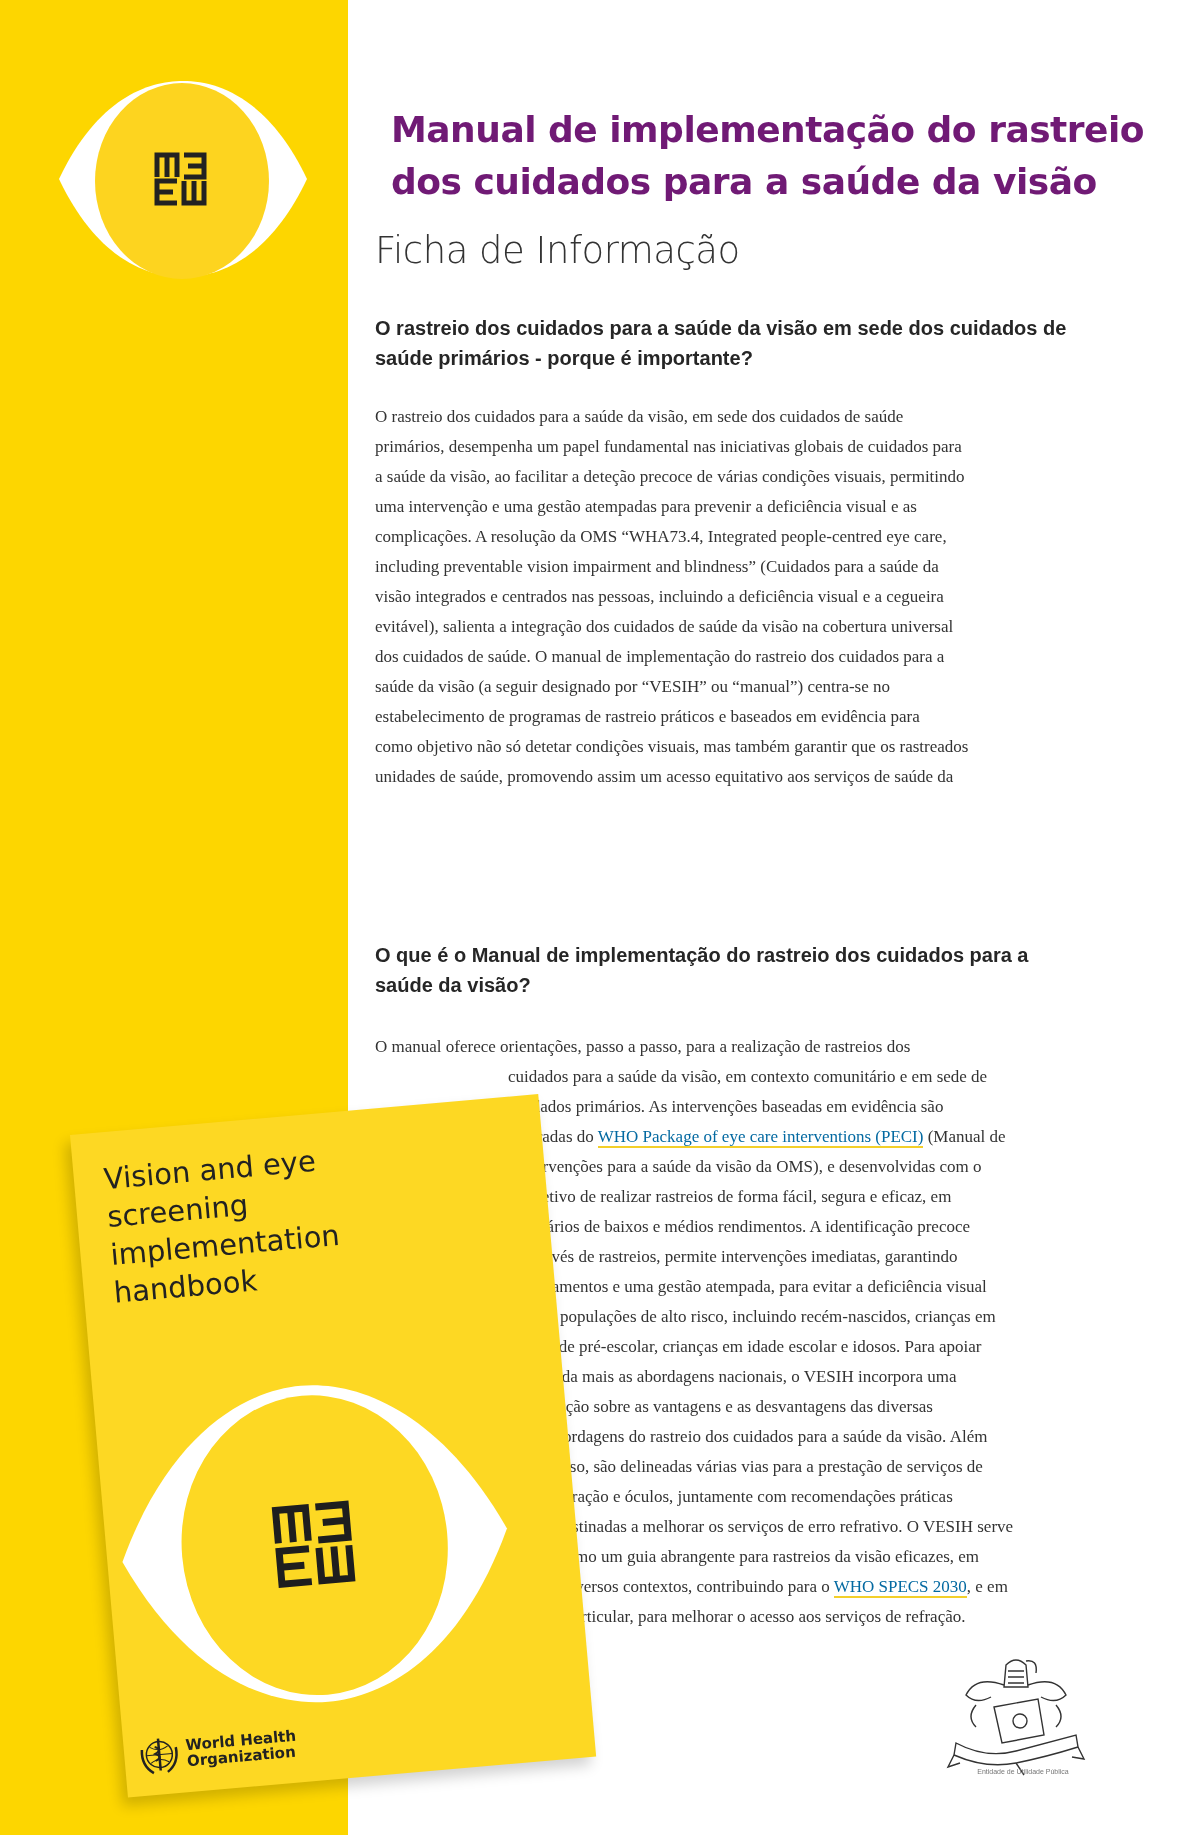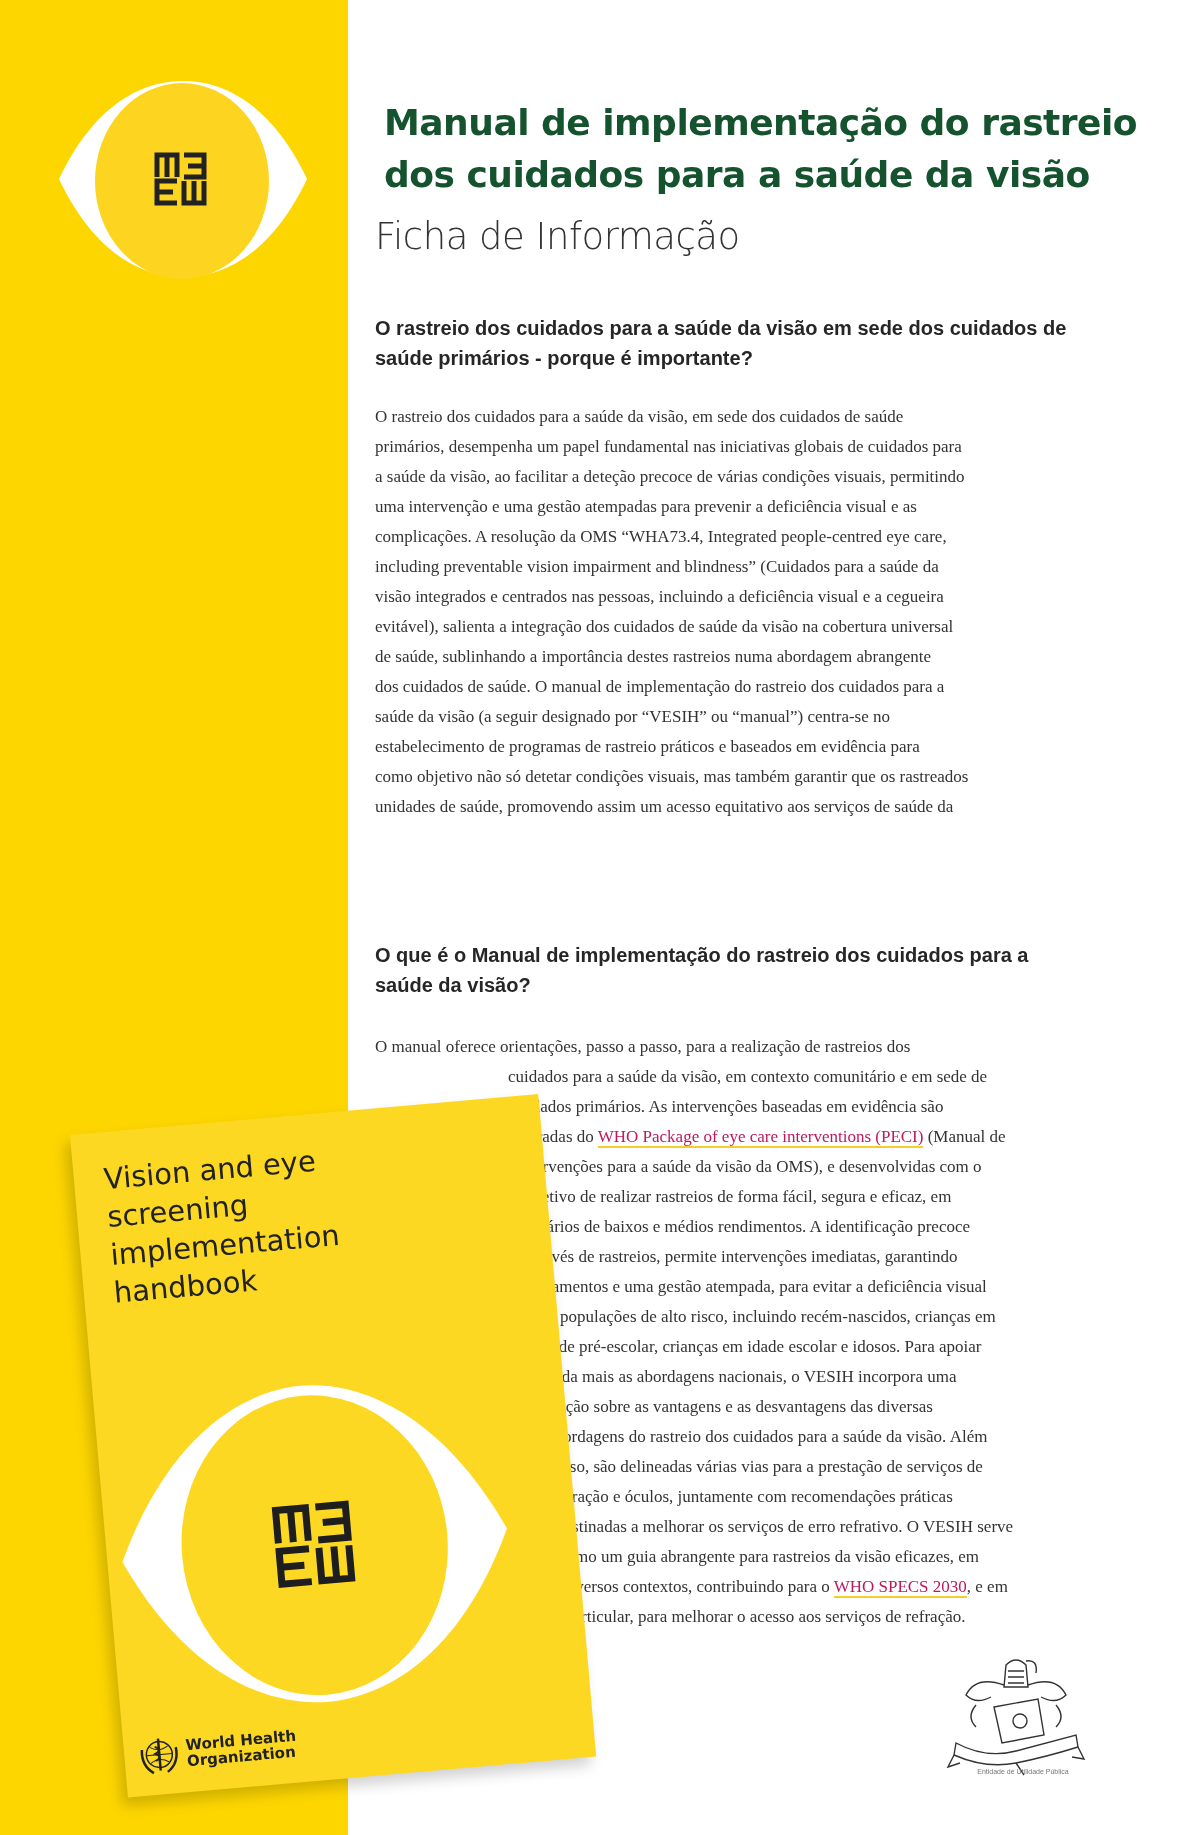--- a/index.html
+++ b/index.html
@@ -16,36 +16,36 @@
   .eye-top { left: 57px; top: 79px; width: 252px; height: 200px; }
   .eye-top svg { position: absolute; left: 0; top: 0; }
   .iris-top {
     position: absolute; left: 95px; top: 83px; width: 174px; height: 196px;
     border-radius: 50%; background: #fdd41f;
   }
   .logo-glyph { position: absolute; }
   .title-block { position: absolute; left: 375px; top: 88px; width: 780px; }
   .title {
     font-family: "DejaVu Sans", sans-serif; font-weight: bold; font-size: 36px; line-height: 52px;
-    letter-spacing: -0.5px; color: #14532d; margin: 9px;
+    letter-spacing: -0.5px; color: #701a75; margin: 16px;
   }
   .subtitle {
     font-family: "DejaVu Sans", sans-serif; font-weight: 200; font-size: 37px; line-height: 54px;
     color: #333; margin: 4px 0 0 0; letter-spacing: -0.5px;
   }
   .h2 {
     position: absolute; left: 375px; width: 740px;
     font-family: "Liberation Sans", sans-serif; font-weight: bold; font-size: 20px; line-height: 30px; color: #262626;
   }
   .para {
     position: absolute; left: 375px; width: 740px;
     font-family: Liberation Serif, serif; font-size: 17px; line-height: 30px; color: #333;
   }
   .line { white-space: nowrap; display: block; }
-  .link { text-decoration: none; border-bottom: 2px solid #f3cf2a; color: #be185d; }
+  .link { text-decoration: none; border-bottom: 2px solid #f3cf2a; color: #0369a1; }
   .book {
     position: absolute; left: 70px; top: 1135px; width: 470px; height: 665px;
     background: #fdd823; transform: rotate(-5deg); transform-origin: 0 0;
     box-shadow: -6px 8px 14px rgba(0,0,0,0.18);
   }
   .book-title {
     position: absolute; left: 30px; top: 28px; width: 360px;
     font-family: "DejaVu Sans", sans-serif; font-size: 29px; line-height: 38px; color: #222;
   }
   .book-title span { display: block; }
@@ -98,21 +98,20 @@
 
 <div class="para" style="top:402px;">
   <span class="line">O rastreio dos cuidados para a saúde da visão, em sede dos cuidados de saúde</span>
   <span class="line">primários, desempenha um papel fundamental nas iniciativas globais de cuidados para</span>
   <span class="line">a saúde da visão, ao facilitar a deteção precoce de várias condições visuais, permitindo</span>
   <span class="line">uma intervenção e uma gestão atempadas para prevenir a deficiência visual e as</span>
   <span class="line">complicações. A resolução da OMS “WHA73.4, Integrated people-centred eye care,</span>
   <span class="line">including preventable vision impairment and blindness” (Cuidados para a saúde da</span>
   <span class="line">visão integrados e centrados nas pessoas, incluindo a deficiência visual e a cegueira</span>
   <span class="line">evitável), salienta a integração dos cuidados de saúde da visão na cobertura universal</span>
-  <span class="line">de saúde, sublinhando a importância destes rastreios numa abordagem abrangente</span>
   <span class="line">dos cuidados de saúde. O manual de implementação do rastreio dos cuidados para a</span>
   <span class="line">saúde da visão (a seguir designado por “VESIH” ou “manual”) centra-se no</span>
   <span class="line">estabelecimento de programas de rastreio práticos e baseados em evidência para</span>
   <span class="line">como objetivo não só detetar condições visuais, mas também garantir que os rastreados</span>
   <span class="line">unidades de saúde, promovendo assim um acesso equitativo aos serviços de saúde da</span>
 </div>
 
 <div class="h2" style="top:940px;">
   <span class="line">O que é o Manual de implementação do rastreio dos cuidados para a</span>
   <span class="line">saúde da visão?</span>

